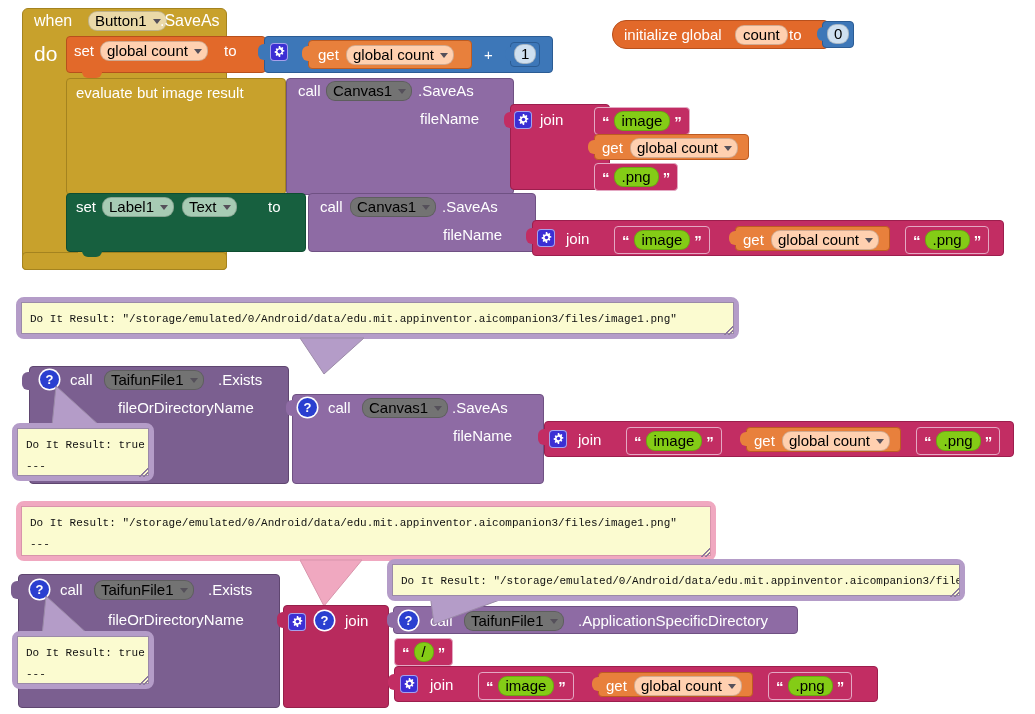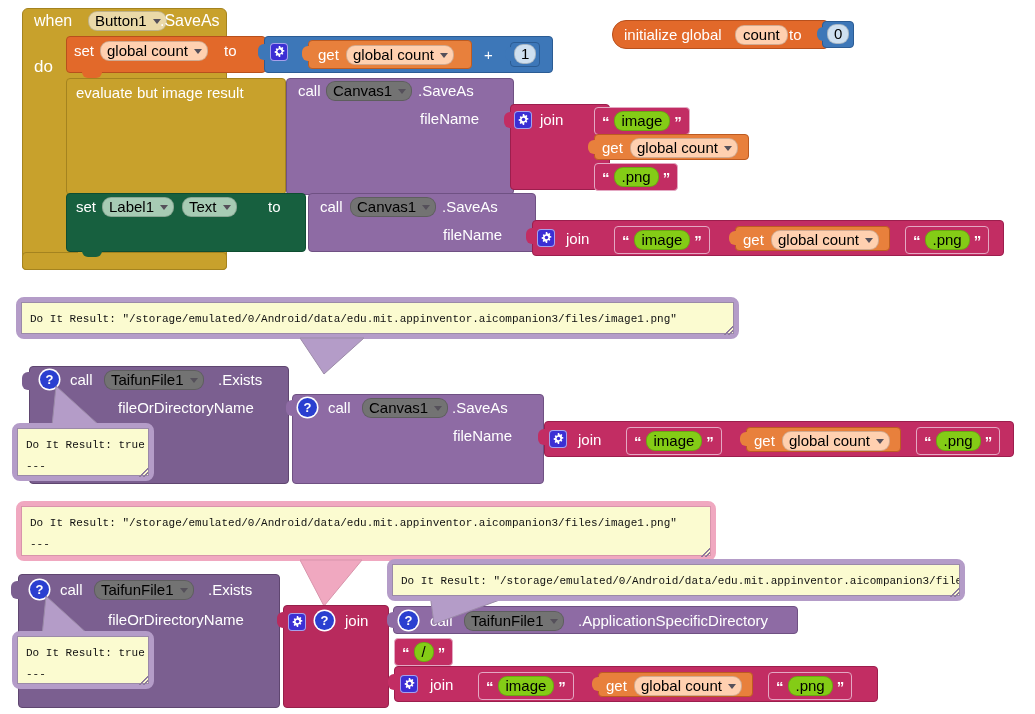--- a/index.html
+++ b/index.html
@@ -105,21 +105,21 @@
   <div class="abs" style="left:78px;top:252px;width:22px;height:7px;background:#c8a12c;border-radius:0 0 6px 6px;"></div>
 
   <div class="abs txt" style="left:34px;top:13px;font-size:16px;">when</div>
   <div class="abs" style="left:68px;top:11px;margin-left:20px;">
     <span class="field on-gold">
       <span>Button1</span>
       <span class="caret"></span>
     </span>
   </div>
   <div class="abs txt" style="left:160px;top:13px;font-size:16px;">.SaveAs</div>
-  <div class="abs txt" style="left:34px;top:58px;font-size:17px;">do</div>
+  <div class="abs txt" style="left:34px;top:43px;font-size:21px;">do</div>
 
   <div class="blk orange abs" style="left:66px;top:36px;width:200px;height:37px;"></div>
   <div class="abs" style="left:82px;top:72px;width:20px;height:6px;background:#e2692a;border-radius:0 0 6px 6px;"></div>
   <div class="abs txt" style="left:74px;top:43px;">set</div>
   <div class="abs" style="left:100px;top:41px;">
     <span class="field on-orange">
       <span>global count</span>
       <span class="caret"></span>
     </span>
   </div>

